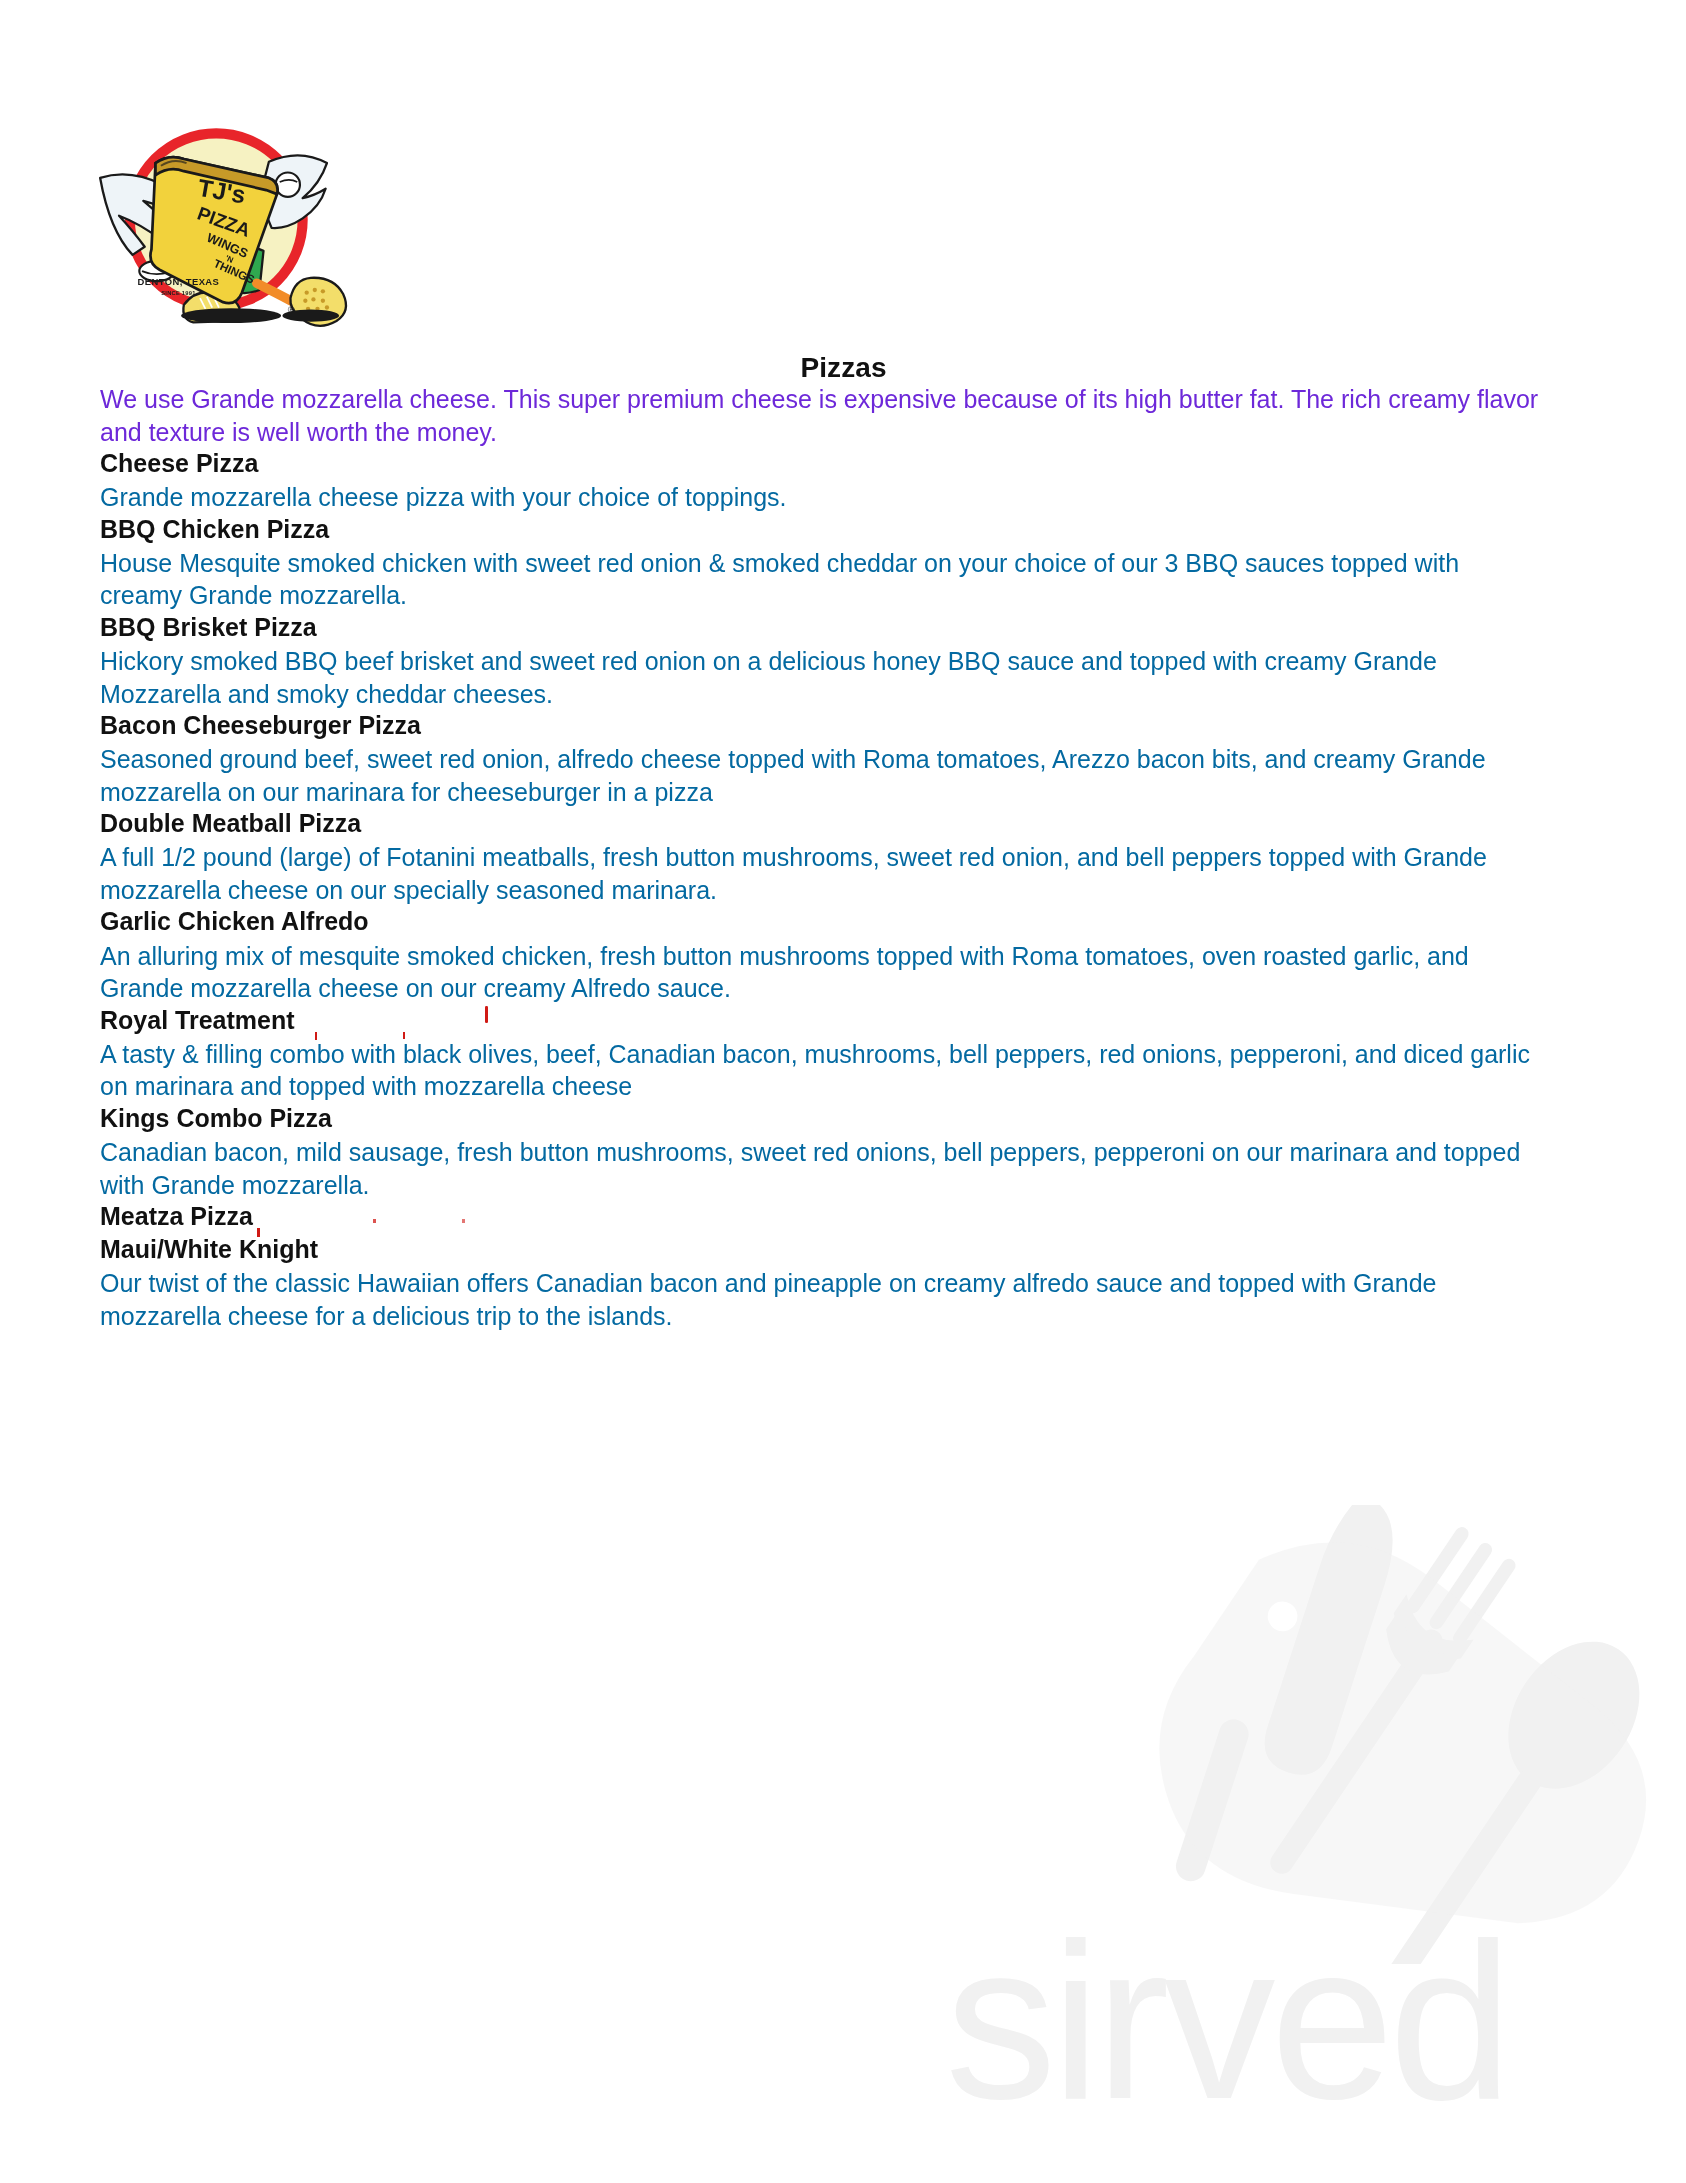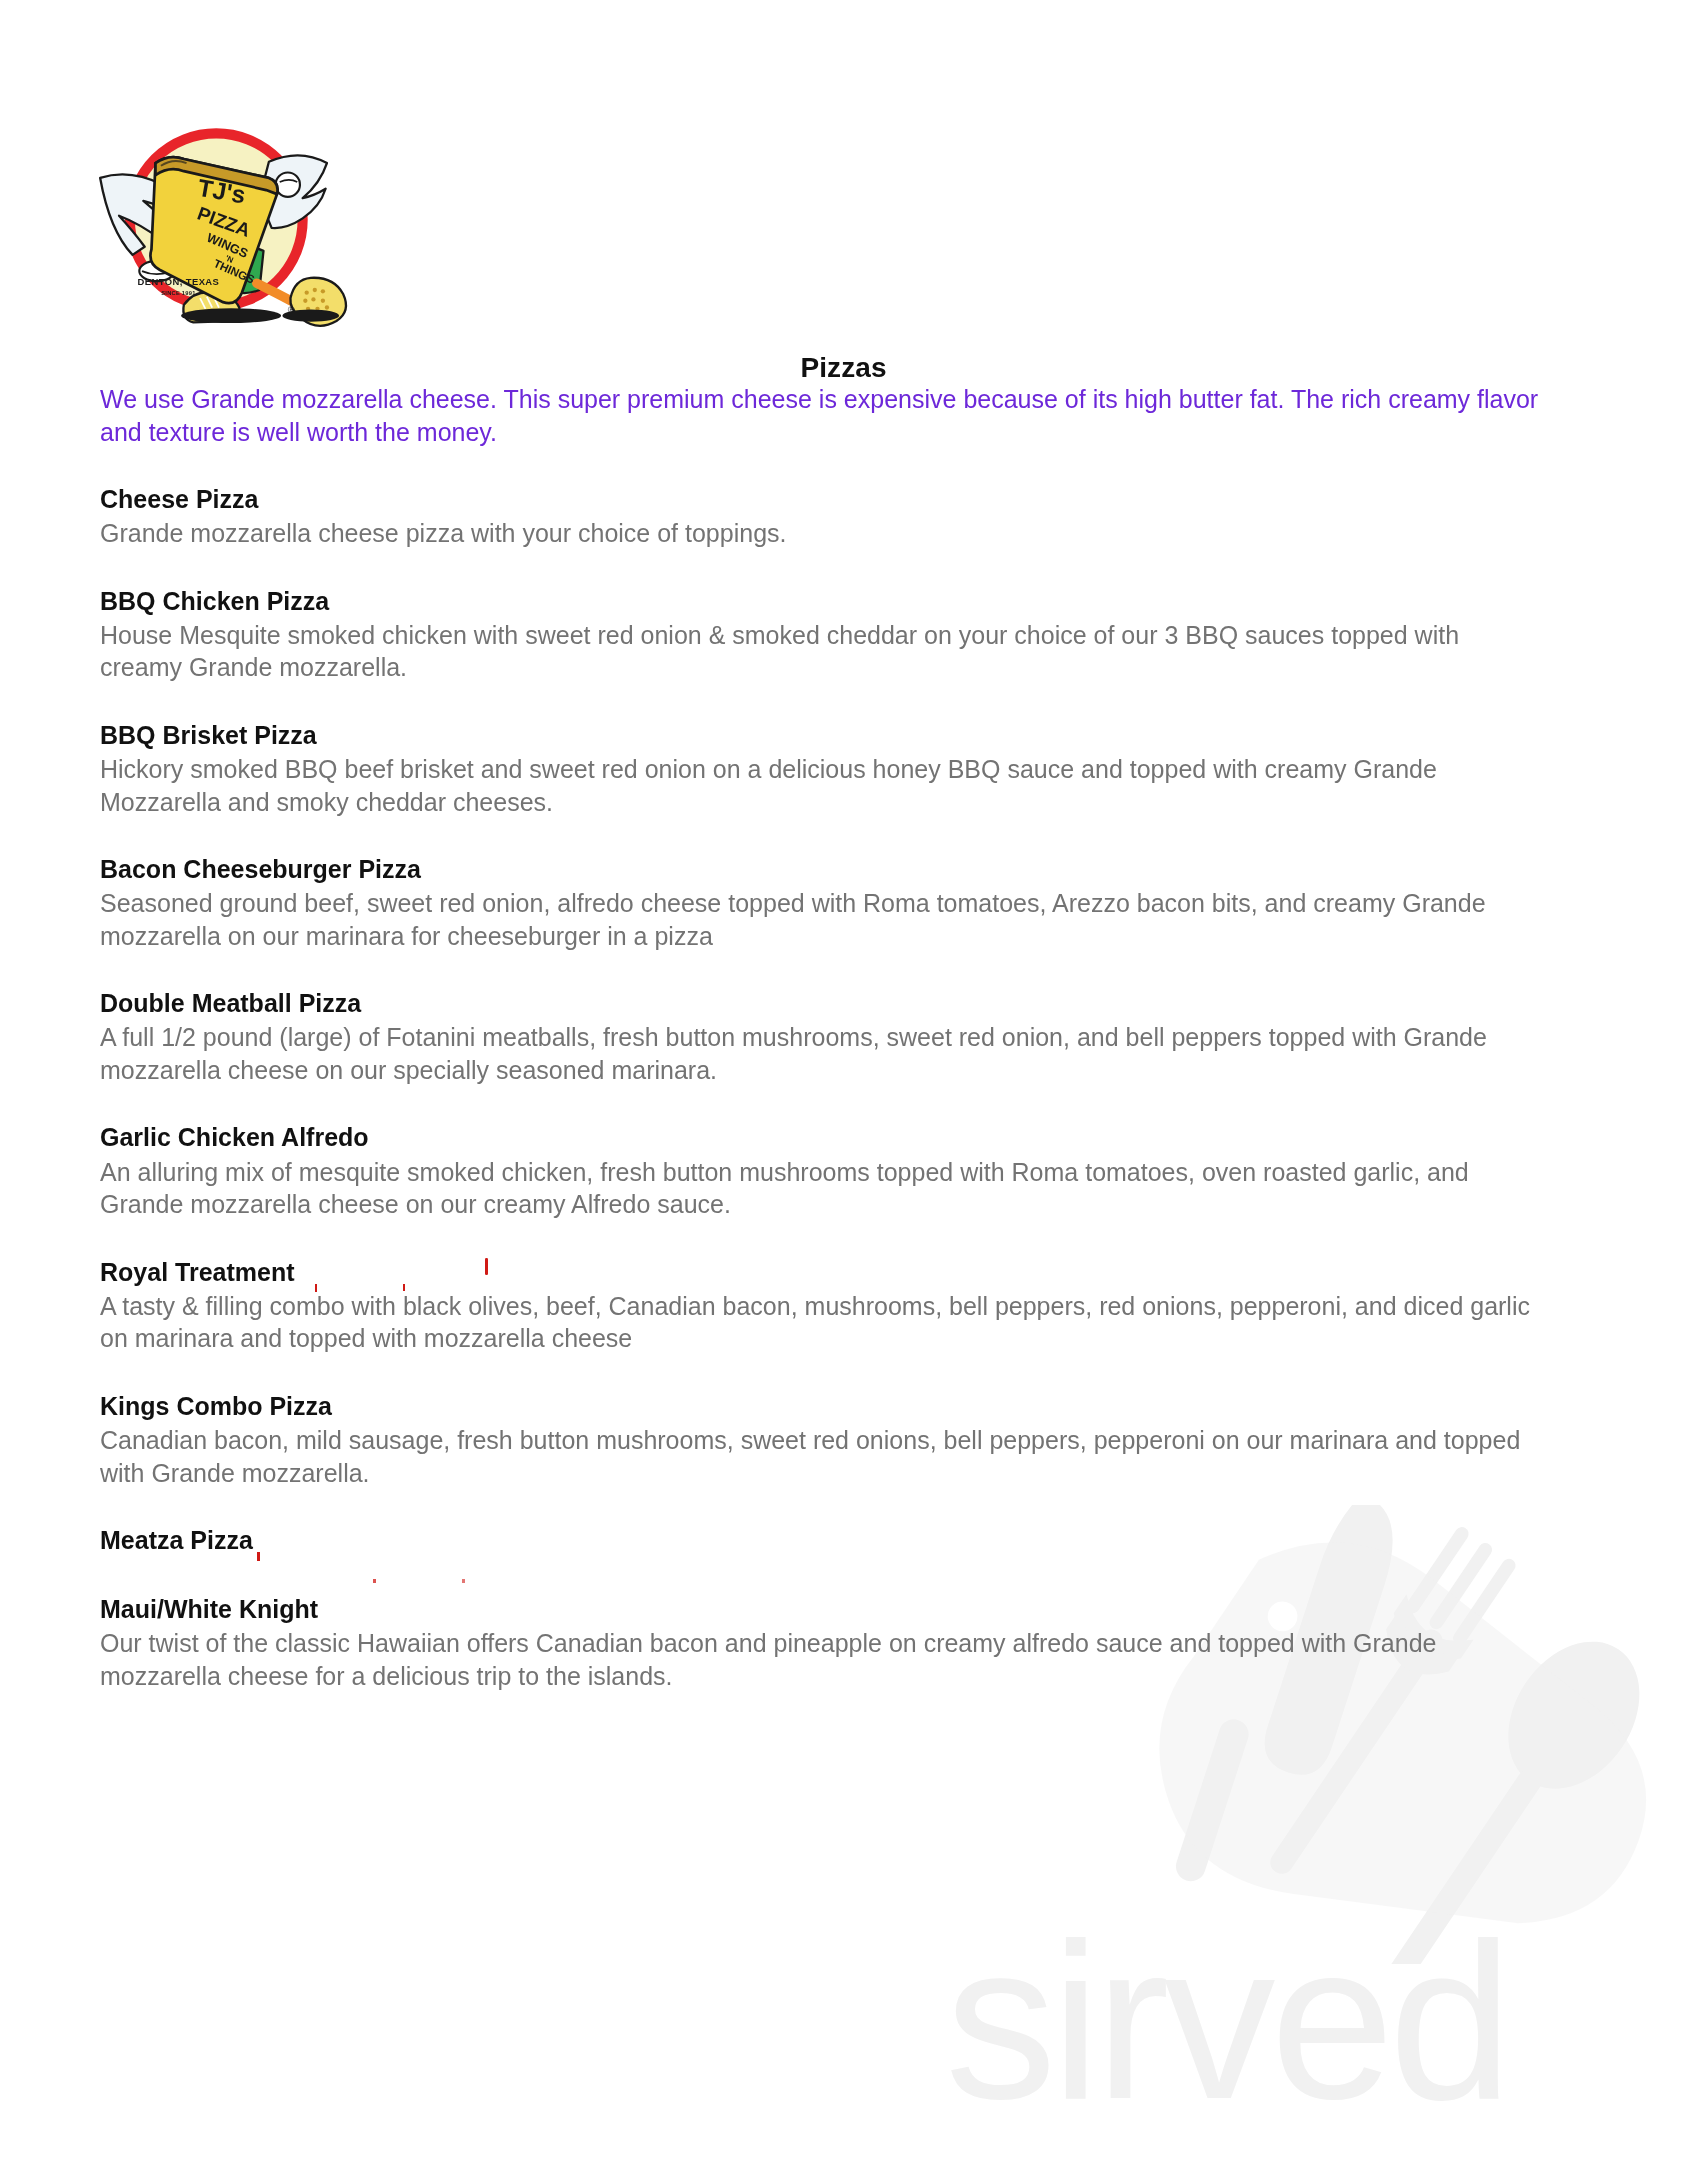--- a/index.html
+++ b/index.html
@@ -77,36 +77,36 @@
   }
 
   .section-note {
     font-size: 25px;
     line-height: 1.30;
     color: #6d28d9;
     margin: 0 0 0 0;
     max-width: 1440px;
   }
 
-  .menu-item { margin-top: 36px; }
+  .menu-item { }
 
   .item-heading {
     font-size: 25px;
     font-weight: bold;
     color: #111111;
     line-height: 1.22;
     margin: 0 0 2.7px 0;
     position: relative;
     display: inline-block;
   }
 
   .item-description {
     font-size: 25px;
     line-height: 1.30;
-    color: #737373;
+    color: #0369a1;
     margin: 0;
     max-width: 1440px;
   }
 
   
   .redaction-marks {
     position: absolute;
     left: 100%;
     top: 0;
     height: 35px;

